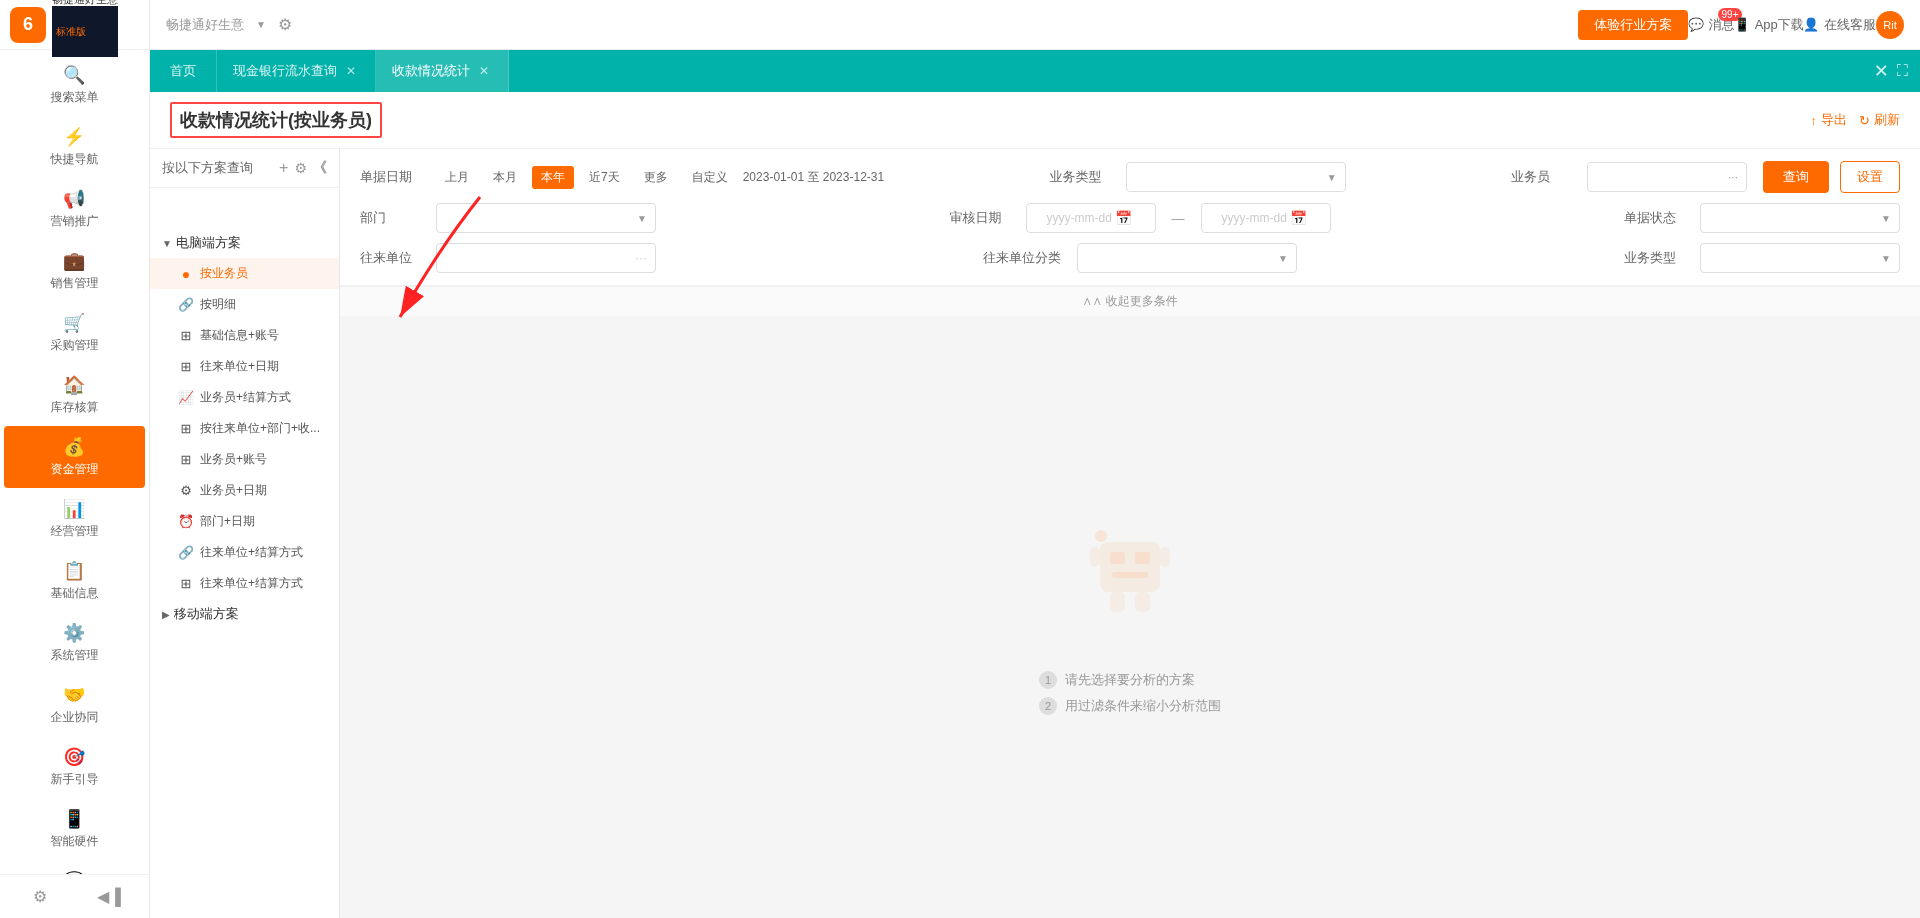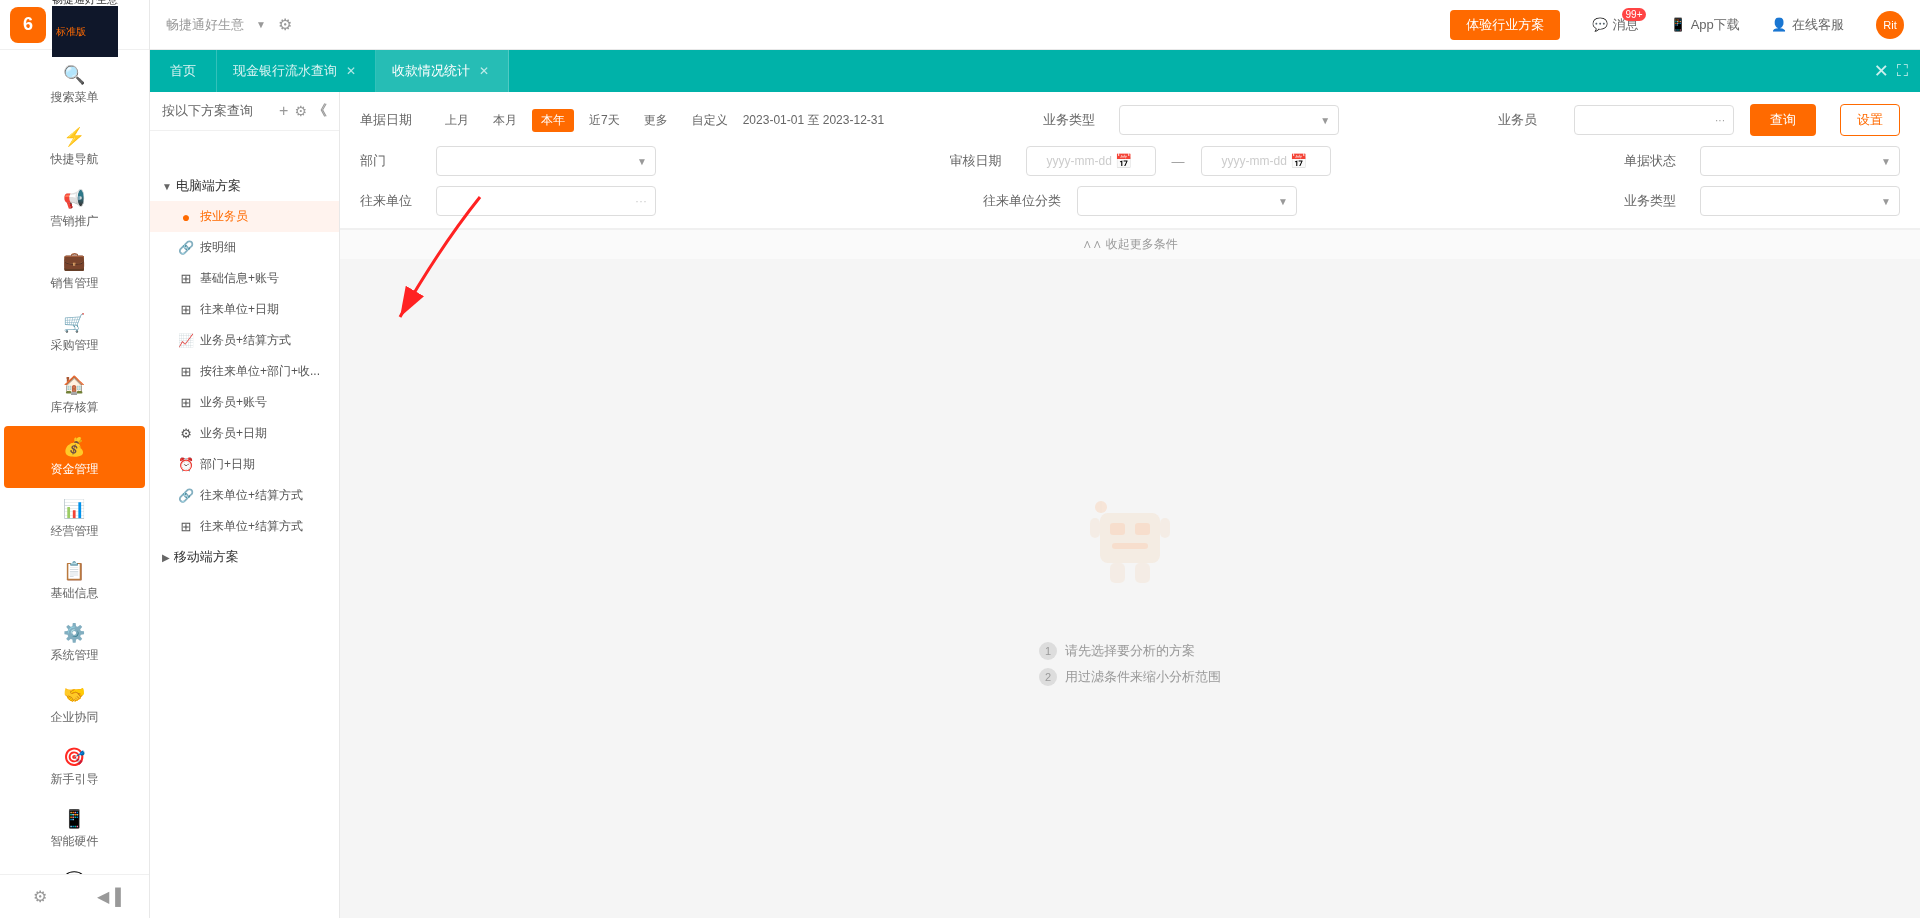--- a/index.html
+++ b/index.html
@@ -17,21 +17,21 @@
     .nav-item .nav-icon { font-size: 18px; }
     .sidebar-footer { padding: 8px; display: flex; gap: 4px; border-top: 1px solid #f0f0f0; }
     .sidebar-footer-btn { flex: 1; display: flex; align-items: center; justify-content: center; font-size: 16px; color: #999; cursor: pointer; padding: 4px; }
 
     
     .main { flex: 1; display: flex; flex-direction: column; overflow: hidden; }
 
     
     .top-header { height: 50px; background: #fff; display: flex; align-items: center; padding: 0 16px; border-bottom: 1px solid #e8e8e8; gap: 12px; }
     .header-breadcrumb { color: #999; font-size: 13px; }
-    .header-actions { margin-left: auto; display: flex; align-items: center; gap: 32px; }
+    .header-actions { margin-left: auto; display: flex; align-items: center; gap: 0; }
     .header-btn { padding: 6px 16px; background: #ff6a00; color: white; border: none; border-radius: 4px; cursor: pointer; font-size: 13px; }
     .header-action-item { display: flex; align-items: center; gap: 4px; color: #666; font-size: 13px; cursor: pointer; position: relative; }
     .badge { position: absolute; top: -8px; right: -8px; background: #ff4444; color: white; font-size: 10px; padding: 1px 4px; border-radius: 8px; }
     .user-avatar { width: 28px; height: 28px; background: #ff6a00; border-radius: 50%; display: flex; align-items: center; justify-content: center; color: white; font-size: 11px; }
 
     
     .tab-bar { height: 42px; background: #00b2a9; display: flex; align-items: stretch; }
     .tab-item { display: flex; align-items: center; padding: 0 16px; color: rgba(255,255,255,0.85); cursor: pointer; font-size: 13px; gap: 6px; border-right: 1px solid rgba(255,255,255,0.2); }
     .tab-item.active { background: rgba(255,255,255,0.15); color: white; font-weight: 500; }
     .tab-item:first-child { padding: 0 20px; }
@@ -74,21 +74,21 @@
     .date-group { display: flex; align-items: center; gap: 6px; }
     .date-btn { padding: 2px 8px; font-size: 12px; color: #666; cursor: pointer; border: 1px solid transparent; border-radius: 3px; }
     .date-btn.active { background: #ff6a00; color: white; border-radius: 3px; }
     .date-range { color: #666; font-size: 12px; }
     .filter-select { height: 30px; border: 1px solid #ddd; border-radius: 4px; padding: 0 8px; font-size: 12px; color: #333; display: flex; align-items: center; gap: 4px; cursor: pointer; min-width: 200px; }
     .filter-select-sm { min-width: 160px; }
     .select-arrow { color: #999; font-size: 10px; margin-left: auto; }
     .filter-date-input { height: 30px; border: 1px solid #ddd; border-radius: 4px; padding: 0 20px; font-size: 12px; color: #999; display: flex; align-items: center; gap: 4px; min-width: 130px; }
     .filter-dash { color: #999; }
     .filter-cal { color: #999; font-size: 14px; }
-    .filter-actions { display: flex; gap: 24px; }
+    .filter-actions { display: flex; gap: 11px; }
     .btn-search { padding: 6px 20px; background: #ff6a00; color: white; border: none; border-radius: 4px; cursor: pointer; font-size: 13px; }
     .btn-set { padding: 6px 16px; background: white; color: #ff6a00; border: 1px solid #ff6a00; border-radius: 4px; cursor: pointer; font-size: 13px; }
     .collapse-bar { text-align: center; padding: 6px; color: #999; font-size: 12px; cursor: pointer; background: #fafafa; border-top: 1px solid #f0f0f0; }
 
     
     .empty-state { flex: 1; display: flex; flex-direction: column; align-items: center; justify-content: center; background: #f5f5f5; }
     .empty-robot { font-size: 80px; margin-bottom: 20px; opacity: 0.3; }
     .empty-tips { list-style: none; }
     .empty-tips li { color: #999; font-size: 13px; margin-bottom: 8px; display: flex; align-items: center; gap: 8px; }
     .empty-tip-num { width: 18px; height: 18px; border-radius: 50%; background: #ddd; color: #999; font-size: 11px; display: flex; align-items: center; justify-content: center; flex-shrink: 0; }
@@ -211,20 +211,33 @@
       <span class="tab-close">✕</span>
     </div>
     <div class="tab-bar-end">
       <span style="font-size:18px; color:rgba(255,255,255,0.8);">✕</span>
       <span style="font-size:16px; color:rgba(255,255,255,0.8);">⛶</span>
     </div>
   </div>
 
   <div class="content">
 
+    <div class="page-title-bar">
+      <div class="page-title">收款情况统计(按业务员)</div>
+      <div class="page-actions">
+        <div class="action-link">
+          <span>↑</span>
+          <span>导出</span>
+        </div>
+        <div class="action-link">
+          <span>↻</span>
+          <span>刷新</span>
+        </div>
+      </div>
+    </div>
 
     <div class="body-split">
 
       <div class="left-panel">
         <div class="left-panel-header">
           <span class="left-panel-title">按以下方案查询</span>
           <div class="left-panel-actions">
             <span style="font-size:16px; color:#999; cursor:pointer;">+</span>
             <span style="font-size:14px; color:#999; cursor:pointer;">⚙</span>
             <span style="font-size:14px; color:#999; cursor:pointer; font-weight:bold;">《</span>

